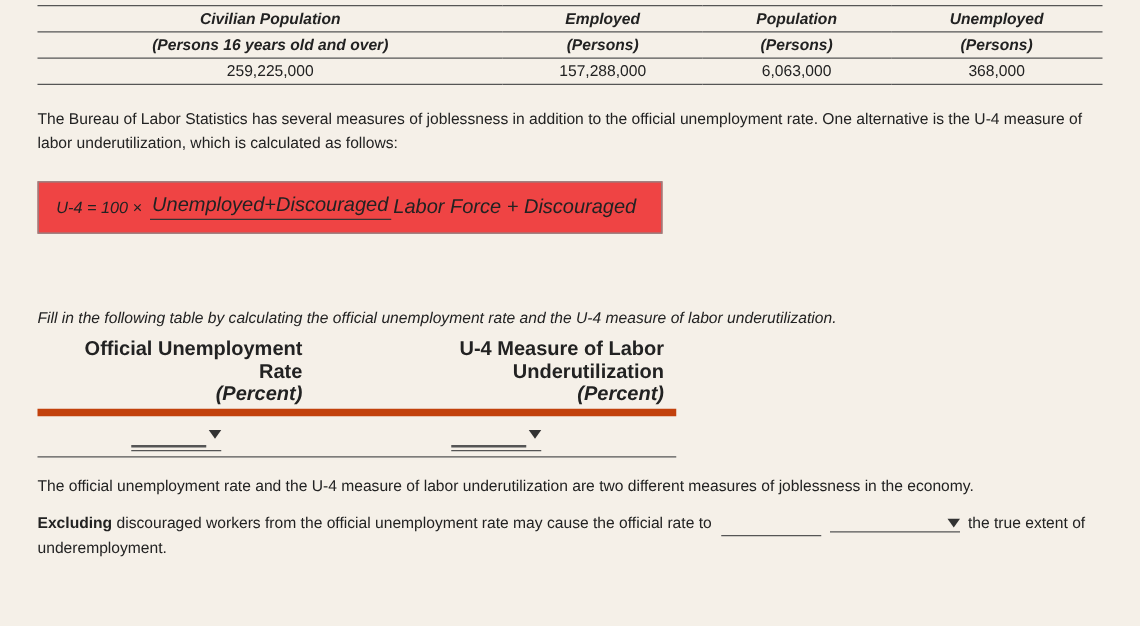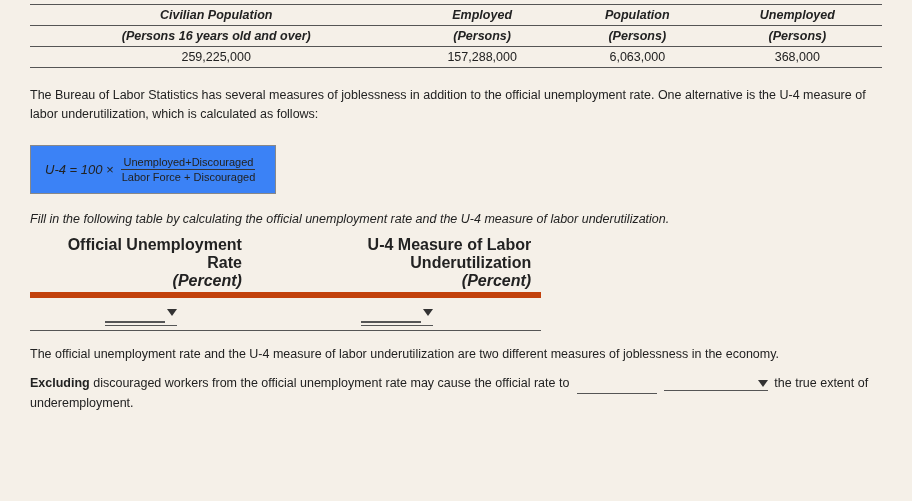--- a/index.html
+++ b/index.html
@@ -52,53 +52,54 @@
       line-height: 1.55;
       margin-bottom: 14px;
     }
 
     
     .formula-box {
       border: 1px solid #888;
       display: inline-block;
       padding: 10px 18px 10px 14px;
       margin: 6px 0 18px 0;
-      background: #3b82f6;
+      background: #ef4444;
     }
     .formula-content {
       display: flex;
       align-items: center;
       gap: 6px;
       font-size: 13px;
     }
     .formula-lhs {
       font-style: italic;
       white-space: nowrap;
     }
     .fraction {
       display: inline-flex;
-      flex-direction: column;
-      align-items: center;
-      font-size: 11px;
+      align-items: center;
+      font-size: 16px;
+      font-style: italic;
     }
     .fraction .numerator {
       border-bottom: 1px solid #333;
       padding: 0 2px 1px 2px;
       white-space: nowrap;
     }
     .fraction .denominator {
       padding: 1px 2px 0 2px;
       white-space: nowrap;
     }
 
     
     .fill-label {
       font-size: 12.5px;
       font-style: italic;
       margin-bottom: 8px;
+      margin-top: 42px;
     }
 
     .fill-table {
       width: 60%;
       border-collapse: collapse;
       margin-bottom: 14px;
     }
     .fill-table th {
       font-weight: bold;
       font-size: 16px;

